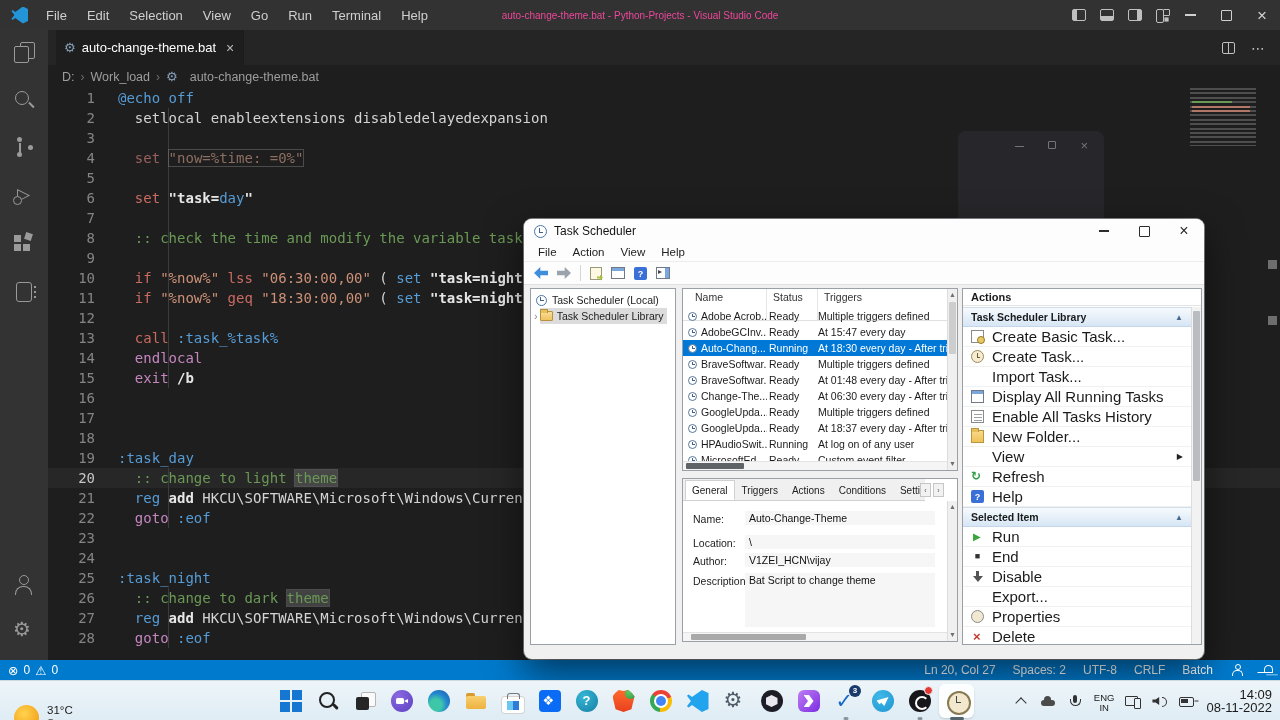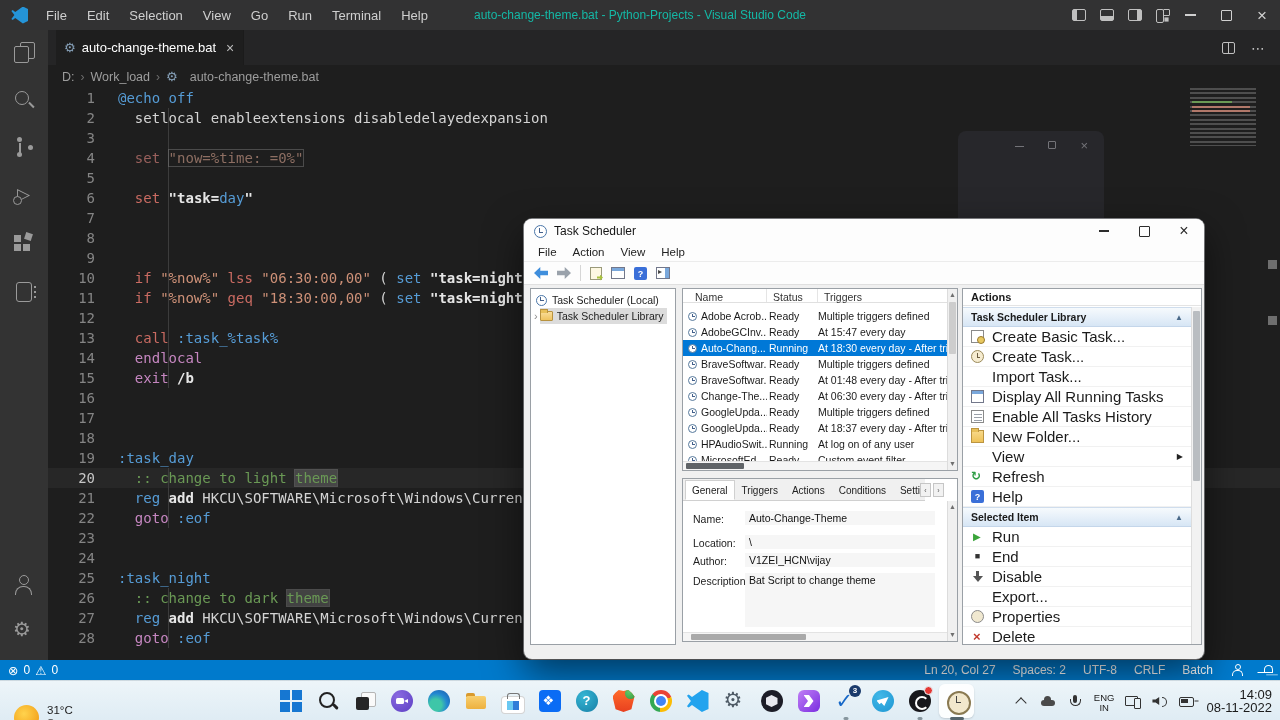--- a/index.html
+++ b/index.html
@@ -7,21 +7,21 @@
     font-family:"Liberation Sans","DejaVu Sans",sans-serif;-webkit-font-smoothing:antialiased;}
   #screen *{box-sizing:border-box;}
 
   
   #vscode{position:absolute;inset:0;background:#1e1e1e;}
   #vs-titlebar{position:absolute;left:0;top:0;right:0;height:30px;background:#323233;display:flex;align-items:center;}
   .vs-logo{width:17px;height:17px;margin:0 9px 0 11px;background:#2494d8;
     clip-path:polygon(70% 0%,100% 14%,100% 86%,70% 100%,25% 68%,10% 80%,2% 74%,20% 50%,2% 26%,10% 20%,25% 32%);}
   #vs-menus{display:flex;gap:2px;}
   .vs-menu{color:#cfcfcf;font-size:13px;padding:4px 9px;border-radius:4px;}
-  .vs-title{position:absolute;left:50%;transform:translateX(-50%);color:#14b8a6;font-size:12px;white-space:nowrap;}
+  .vs-title{position:absolute;left:50%;transform:translateX(-50%);color:#ec4899;font-size:10px;white-space:nowrap;}
   .vs-layout{position:absolute;right:110px;top:0;height:30px;display:flex;align-items:center;gap:14px;}
   .lyt{width:14px;height:12px;border:1.4px solid #c0c0c0;border-radius:2px;position:relative;}
   .lyt-left::before{content:"";position:absolute;left:0;top:0;bottom:0;width:4px;background:#c0c0c0;}
   .lyt-bottom::before{content:"";position:absolute;left:0;right:0;bottom:0;height:4px;background:#c0c0c0;}
   .lyt-right::before{content:"";position:absolute;right:0;top:0;bottom:0;width:4px;background:#c0c0c0;}
   .lyt-grid{border:none;}
   .lyt-grid::before{content:"";position:absolute;left:0;top:0;width:6px;height:12px;border:1.4px solid #c0c0c0;border-radius:2px;}
   .lyt-grid::after{content:"";position:absolute;right:0;top:0;width:5px;height:5px;border:1.4px solid #c0c0c0;border-radius:1px;box-shadow:0 7px 0 -1.4px #c0c0c0;}
   .vs-controls{position:absolute;right:0;top:0;height:30px;display:flex;}
   .vsc{width:36px;height:30px;display:flex;align-items:center;justify-content:center;}
@@ -139,21 +139,21 @@
   .tree-clock{position:relative;width:11px;height:11px;border:1.4px solid #4a76a8;border-radius:50%;background:#fff;margin:0 5px 0 5px;flex:none;}
   .tree-clock::after{content:"";position:absolute;left:3.2px;top:1.4px;width:2.6px;height:3.4px;border-left:1.2px solid #44618c;border-bottom:1.2px solid #44618c;}
   .tree-child{background:#dcdcdc;margin-left:14px;padding-right:4px;}
   .tree-exp{color:#8a8a8a;font-size:11px;margin:0 2px 0 3px;}
   .tree-exp::before{content:"›";}
   .tree-folder{position:relative;width:13px;height:10px;background:linear-gradient(#f9dd9a,#efc35e);border:1px solid #b8923f;border-radius:1px;margin-right:4px;flex:none;}
   .tree-folder::before{content:"";position:absolute;left:-1px;top:-3px;width:6px;height:3px;background:#e8c059;border:1px solid #b8923f;border-bottom:none;border-radius:1px 1px 0 0;}
 
   
   #ts-list{left:158px;top:69px;width:276px;height:183px;overflow:hidden;}
-  #list-header{position:absolute;left:0;top:0;right:10px;height:14px;background:#fff;border-bottom:1px solid #e0e0e0;display:flex;}
+  #list-header{position:absolute;left:0;top:0;right:10px;height:32px;background:#fff;border-bottom:1px solid #e0e0e0;display:flex;}
   .lh{font-size:10.5px;color:#333;padding:2px 0 0 6px;border-right:1px solid #e5e5e5;}
   .lh0{width:84px;padding-left:12px;} .lh1{width:51px;} .lh2{flex:1;border-right:none;}
   #list-body{position:absolute;left:0;top:19px;right:10px;bottom:9px;overflow:hidden;}
   .ts-row{position:relative;height:16px;display:flex;align-items:center;font-size:10.5px;color:#1b1b1b;}
   .ts-row.sel{background:#0078d7;color:#fff;}
   .row-clock{position:relative;width:9px;height:9px;border:1.2px solid #56799c;border-radius:50%;background:#fff;margin:0 4px 0 5px;flex:none;}
   .row-clock::after{content:"";position:absolute;left:2.6px;top:1px;width:2px;height:2.8px;border-left:1px solid #44618c;border-bottom:1px solid #44618c;}
   .c-name{width:66px;white-space:nowrap;overflow:hidden;}
   .c-status{width:51px;padding-left:2px;}
   .c-trig{flex:1;white-space:nowrap;overflow:hidden;}
@@ -355,21 +355,21 @@
       <div class="indent-guide" style="top:380px;height:60px;"></div>
       <div class="indent-guide" style="top:500px;height:60px;"></div>
       <div id="code-lines">
           <div class="code-row" style="top: 0px;"><span class="ln">1</span><span class="lc"><span class="tok-cmd">@echo off</span></span></div>
           <div class="code-row" style="top: 20px;"><span class="ln">2</span><span class="lc"><span class="tok-plain">  setlocal enableextensions disabledelayedexpansion</span></span></div>
           <div class="code-row" style="top: 40px;"><span class="ln">3</span><span class="lc"></span></div>
           <div class="code-row" style="top: 60px;"><span class="ln">4</span><span class="lc"><span class="tok-plain">  </span><span class="tok-dimctrl">set</span><span class="tok-plain"> </span><span class="tok-dimstr">"now=%time: =0%"</span></span></div>
           <div class="code-row" style="top: 80px;"><span class="ln">5</span><span class="lc"></span></div>
           <div class="code-row" style="top: 100px;"><span class="ln">6</span><span class="lc"><span class="tok-plain">  </span><span class="tok-ctrl">set</span><span class="tok-plain"> </span><span class="tok-bold">"task=</span><span class="tok-cmd">day</span><span class="tok-bold">"</span></span></div>
           <div class="code-row" style="top: 120px;"><span class="ln">7</span><span class="lc"></span></div>
-          <div class="code-row" style="top: 140px;"><span class="ln">8</span></div>
+          <div class="code-row" style="top: 140px;"><span class="ln">8</span><span class="lc"><span class="tok-plain">  </span><span class="tok-comment">:: check the time and modify the variable task</span></span></div>
           <div class="code-row" style="top: 160px;"><span class="ln">9</span><span class="lc"></span></div>
           <div class="code-row" style="top: 180px;"><span class="ln">10</span><span class="lc"><span class="tok-plain">  </span><span class="tok-ctrl">if</span><span class="tok-plain"> </span><span class="tok-str">"%now%"</span><span class="tok-plain"> </span><span class="tok-ctrl">lss</span><span class="tok-plain"> </span><span class="tok-str">"06:30:00,00"</span><span class="tok-plain"> ( </span><span class="tok-cmd">set</span><span class="tok-plain"> </span><span class="tok-bold">"task=night"</span></span></div>
           <div class="code-row" style="top: 200px;"><span class="ln">11</span><span class="lc"><span class="tok-plain">  </span><span class="tok-ctrl">if</span><span class="tok-plain"> </span><span class="tok-str">"%now%"</span><span class="tok-plain"> </span><span class="tok-ctrl">geq</span><span class="tok-plain"> </span><span class="tok-str">"18:30:00,00"</span><span class="tok-plain"> ( </span><span class="tok-cmd">set</span><span class="tok-plain"> </span><span class="tok-bold">"task=night"</span></span></div>
           <div class="code-row" style="top: 220px;"><span class="ln">12</span><span class="lc"></span></div>
           <div class="code-row" style="top: 240px;"><span class="ln">13</span><span class="lc"><span class="tok-plain">  </span><span class="tok-ctrl">call</span><span class="tok-plain"> </span><span class="tok-cmd">:task_%task%</span></span></div>
           <div class="code-row" style="top: 260px;"><span class="ln">14</span><span class="lc"><span class="tok-plain">  </span><span class="tok-kw">endlocal</span></span></div>
           <div class="code-row" style="top: 280px;"><span class="ln">15</span><span class="lc"><span class="tok-plain">  </span><span class="tok-kw">exit</span><span class="tok-plain"> </span><span class="tok-bold">/b</span></span></div>
           <div class="code-row" style="top: 300px;"><span class="ln">16</span><span class="lc"></span></div>
           <div class="code-row" style="top: 320px;"><span class="ln">17</span><span class="lc"></span></div>
           <div class="code-row" style="top: 340px;"><span class="ln">18</span><span class="lc"></span></div>

